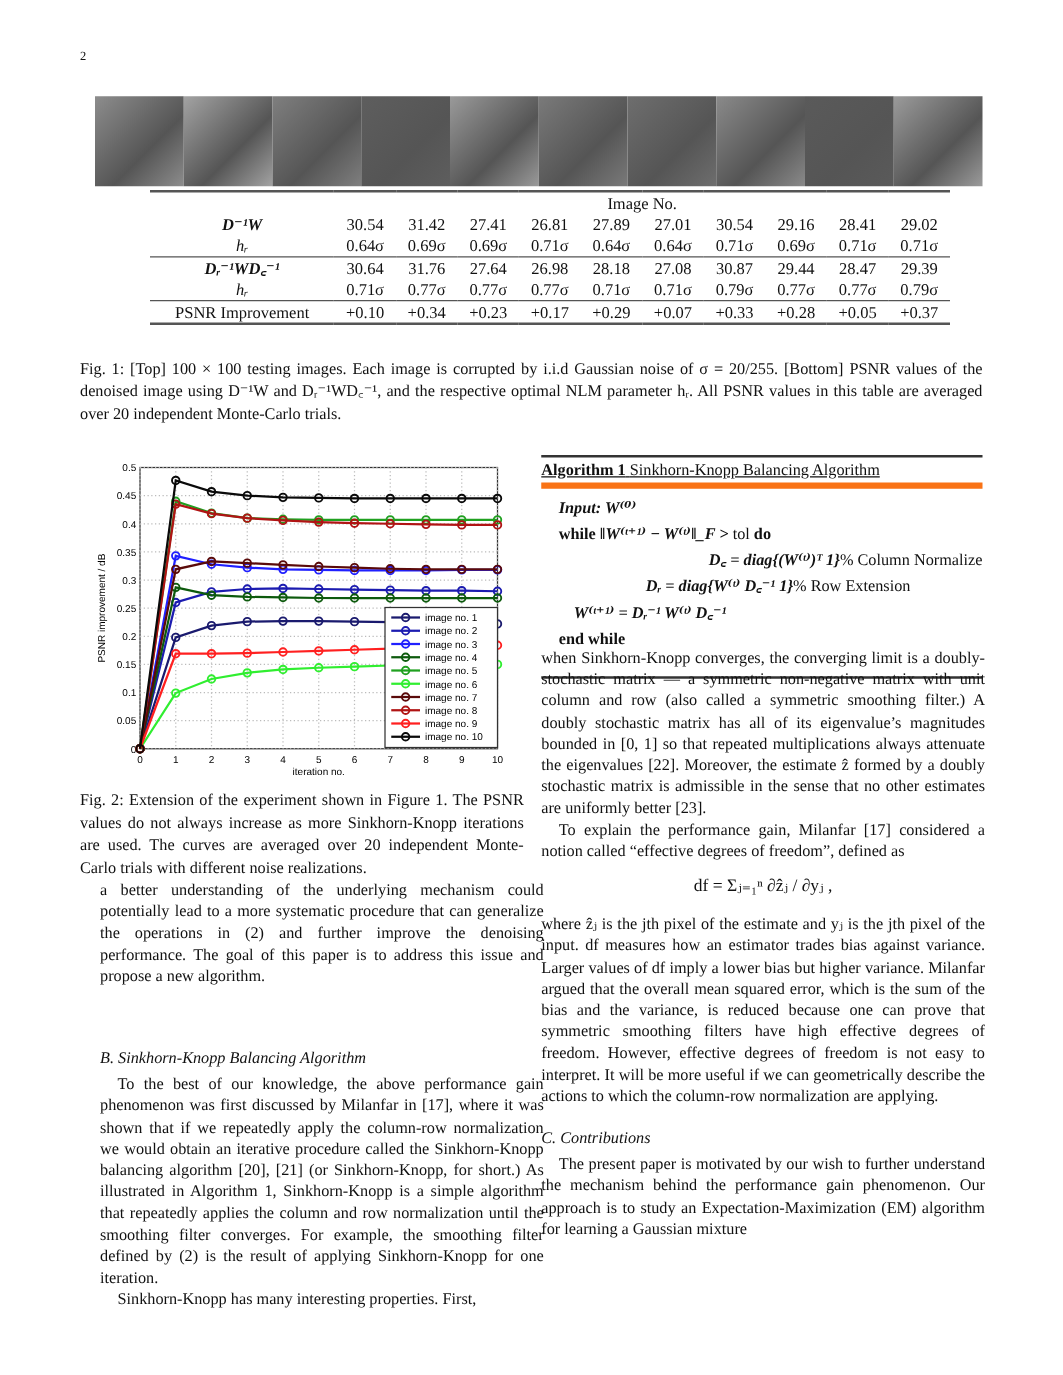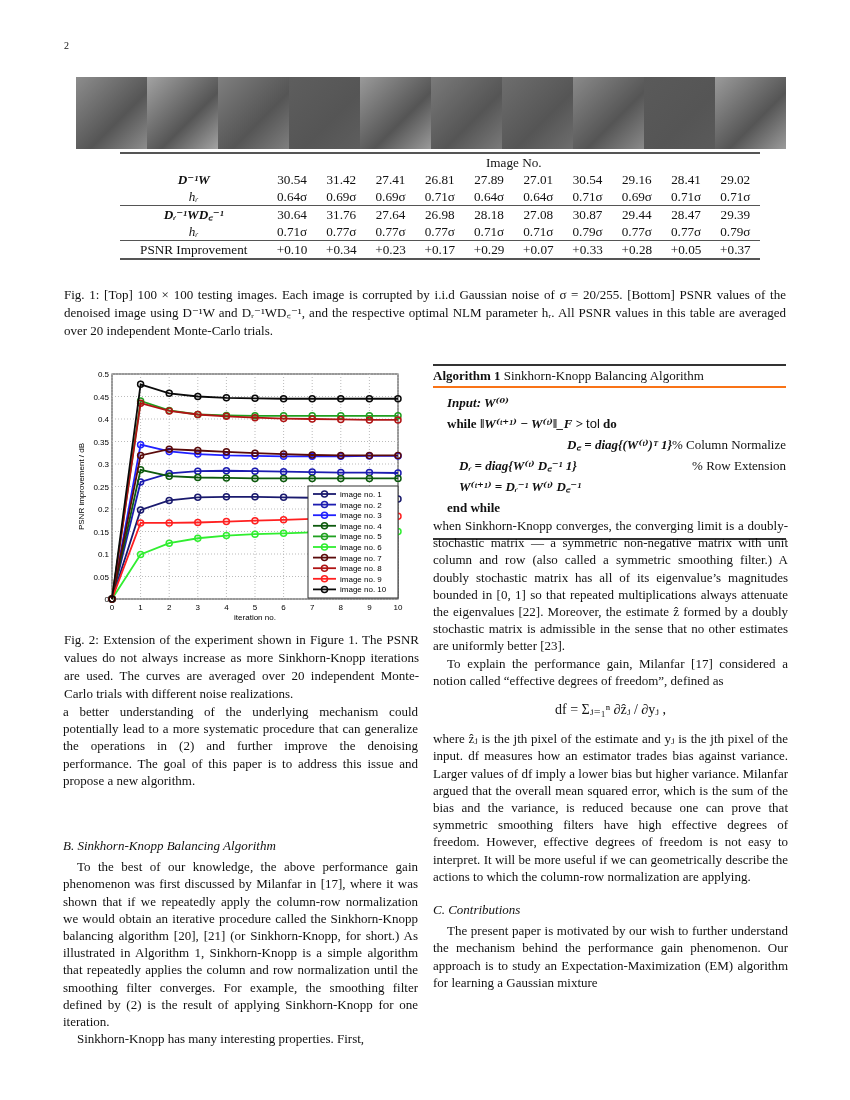--- a/index.html
+++ b/index.html
@@ -15,29 +15,29 @@
   .dbl td{border-bottom:3px double #555;}
   .mid td{border-bottom:1px solid #555;}
   .bot td{border-bottom:2px solid #555;}
   .it{font-style:italic;}
   .bi{font-weight:bold;font-style:italic;}
   .cap{font-size:13px;line-height:18px;text-align:justify;}
   .cap1{left:64px;top:286px;width:722px;}
   .chart{left:72px;top:364px;width:340px;height:260px;}
   .cap2{left:64px;top:631px;width:355px;}
   .col{font-size:13px;line-height:17.2px;text-align:justify;}
-  .lcol{left:63px;width:355px;}
+  .lcol{left:80px;width:355px;}
   .rcol{left:433px;width:355px;}
   .p{margin:0;text-indent:0;}
   .ind{text-indent:14px;}
   .sec{font-style:italic;font-size:13px;}
   .algo{left:433px;top:364px;width:353px;font-size:13px;}
-  .algo .hd{border-top:2px solid #333;border-bottom:2px solid #f97316;padding:2px 0;}
+  .algo .hd{border-top:2px solid #333;border-bottom:5px solid #f97316;padding:2px 0;text-decoration:underline;}
   .algo .body{padding:4px 0 20px 14px;line-height:21px;border-bottom:2px solid #333;}
-  .mono{font-family:Liberation Sans, sans-serif;margin-top:34px;}
+  .mono{font-family:Liberation Serif, serif;margin-top:34px;}
 </style>
 </head>
 <body>
 
 <div class="abs pagenum">2</div>
 
 <div class="abs strip" id="strip">
     <div style="background: linear-gradient(135deg, rgb(141, 141, 141), rgb(85, 85, 85) 60%, rgb(141, 141, 141));"></div>
     <div style="background: linear-gradient(135deg, rgb(163, 163, 163), rgb(85, 85, 85) 60%, rgb(163, 163, 163));"></div>
     <div style="background: linear-gradient(135deg, rgb(127, 127, 127), rgb(85, 85, 85) 60%, rgb(127, 127, 127));"></div>
@@ -344,21 +344,21 @@
         <span></span>
       </div>
       <div style="display: flex; justify-content: space-between;">
         <span><b>while</b> <span style="font-style:italic;font-weight:bold">‖W⁽ᵗ⁺¹⁾ − W⁽ᵗ⁾‖_F &gt; </span><span class="mono">tol</span> <b>do</b></span>
         <span></span>
       </div>
       <div style="display: flex; justify-content: flex-end; padding-left: 12px;">
         <span><span style="font-style:italic;font-weight:bold">D꜀ = diag{(W⁽ᵗ⁾)ᵀ 1}</span></span>
         <span>% Column Normalize</span>
       </div>
-      <div style="display: flex; justify-content: space-between; padding-left: 12px;">
+      <div style="display: flex; justify-content: center; padding-left: 12px;">
         <span><span style="font-style:italic;font-weight:bold">Dᵣ = diag{W⁽ᵗ⁾ D꜀⁻¹ 1}</span></span>
         <span>% Row Extension</span>
       </div>
       <div style="display: flex; justify-content: space-between; padding-left: 12px;">
         <span><span style="font-style:italic;font-weight:bold">W⁽ᵗ⁺¹⁾ = Dᵣ⁻¹ W⁽ᵗ⁾ D꜀⁻¹</span></span>
         <span></span>
       </div>
       <div style="display: flex; justify-content: space-between;">
         <span><b>end while</b> </span>
         <span></span>

